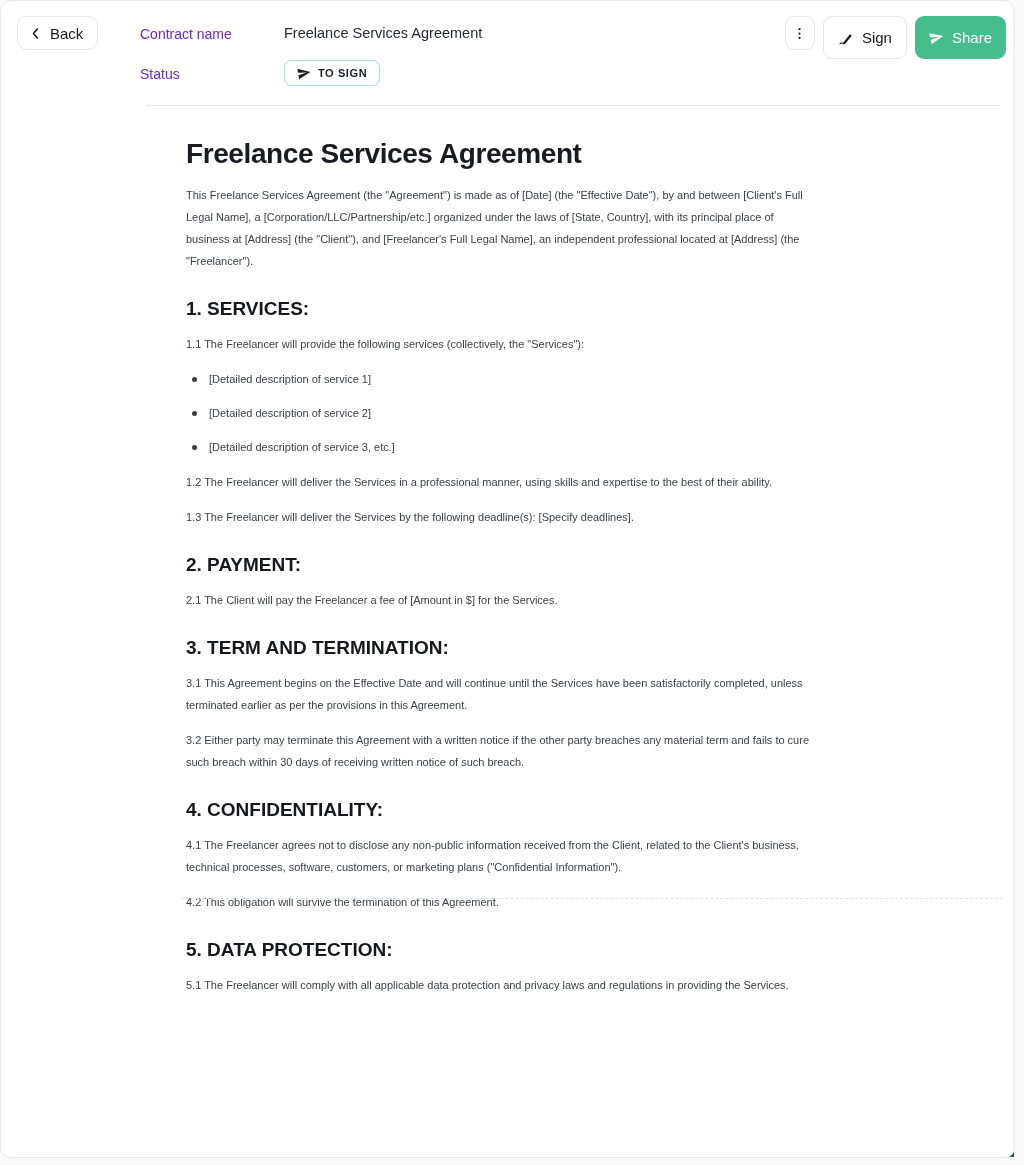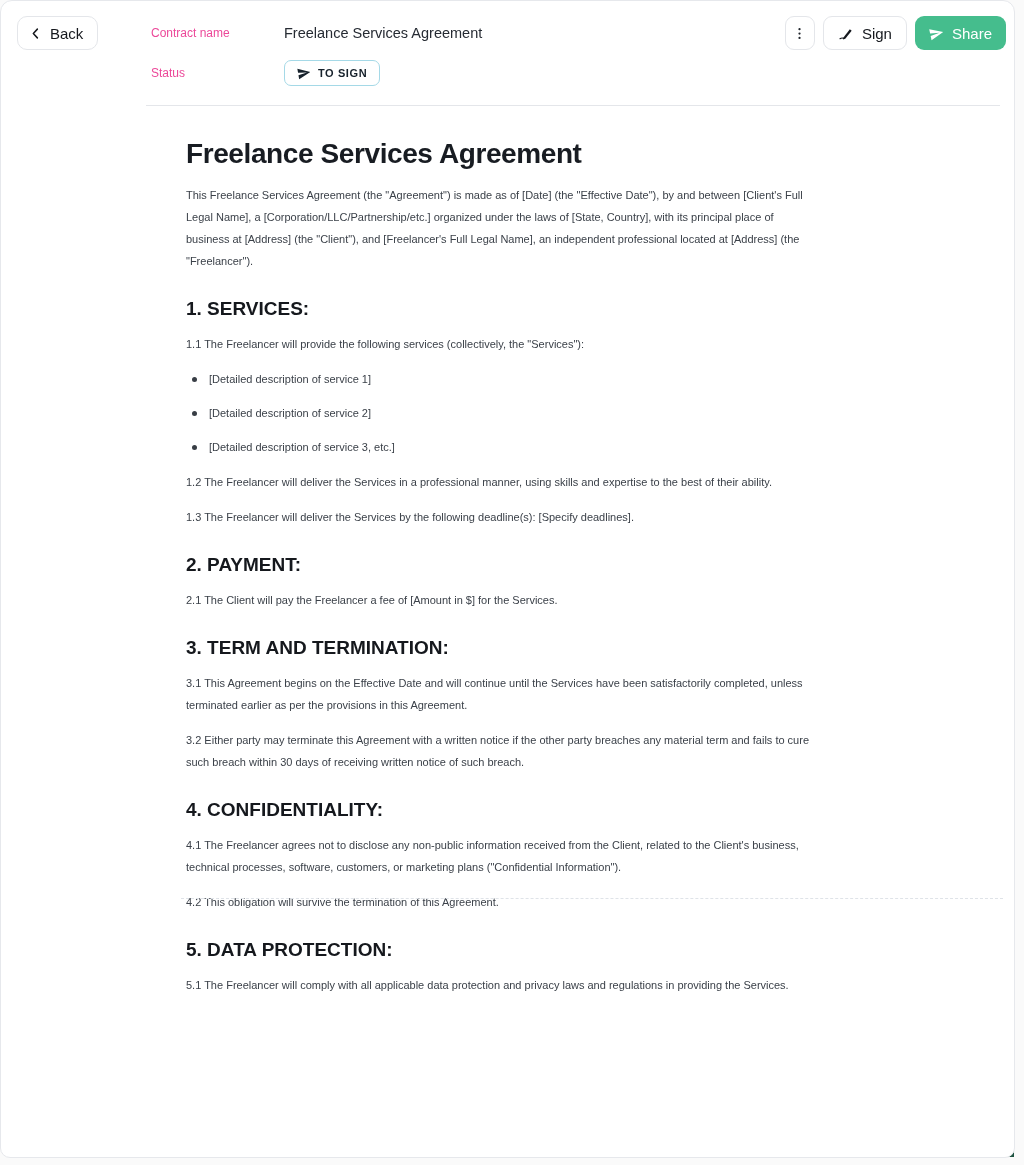--- a/index.html
+++ b/index.html
@@ -5,28 +5,28 @@
   * { box-sizing: border-box; margin: 0; padding: 0; }
   html, body { width: 1024px; height: 1165px; background: #fafafa; font-family: "Liberation Sans", sans-serif; }
   body { position: relative; overflow: hidden; }
 
   .corner-accent { position: absolute; left: 1002px; top: 1145px; width: 12px; height: 12px; background: #1e5340; z-index: 0; }
 
   .panel { position: absolute; left: 0; top: 0; width: 1015px; height: 1158px; background: #fff; border: 1px solid #e6e8ec; border-radius: 12px 12px 10px 10px; z-index: 1; overflow: hidden; }
 
   
   .back-btn { position: absolute; left: 16px; top: 15px; height: 34px; padding: 0 14px 0 10px; display: flex; align-items: center; gap: 7px; background: #fff; border: 1px solid #e4e6ea; border-radius: 10px; font-size: 15px; font-weight: 500; color: #15181d; cursor: pointer; justify-content: space-between; }
-  .meta-label { position: absolute; left: 150px; font-size: 12px; color: #ec4899; }
+  .meta-label { position: absolute; left: 139px; font-size: 14px; color: #6d28d9; }
   .meta-label.row1 { top: 25px; }
   .meta-label.row2 { top: 65px; }
   .contract-value { position: absolute; left: 283px; top: 24px; font-size: 14.5px; font-weight: 500; color: #262b33; }
   .status-badge { position: absolute; left: 283px; top: 59px; height: 26px; padding: 0 12px; display: flex; align-items: center; gap: 7px; background: #fff; border: 1px solid #a5d9e7; border-radius: 7px; font-size: 11px; font-weight: 700; letter-spacing: 0.6px; color: #16212b; cursor: pointer; }
   .header-actions { position: absolute; right: 8px; top: 15px; display: flex; gap: 8px; }
   .icon-btn { width: 30px; height: 34px; display: flex; align-items: center; justify-content: center; background: #fff; border: 1px solid #e4e6ea; border-radius: 9px; cursor: pointer; }
-  .btn { height: 34px; padding: 8px 14px; display: flex; align-items: center; gap: 8px; background: #fff; border: 1px solid #e4e6ea; border-radius: 9px; font-size: 15px; font-weight: 500; color: #15181d; cursor: pointer; }
+  .btn { height: 43px; padding: 8px 14px; display: flex; align-items: center; gap: 8px; background: #fff; border: 1px solid #e4e6ea; border-radius: 9px; font-size: 15px; font-weight: 500; color: #15181d; cursor: pointer; }
   .btn.primary { background: #45bd8d; border: none; color: #fff; }
   .header-divider { position: absolute; left: 145px; right: 14px; top: 104px; height: 1px; background: #e4e6ea; }
 
   
   .doc { position: absolute; left: 0; top: 105px; width: 100%; height: 1052px; overflow: hidden; }
   .doc-inner { padding: 32px 195px 0 185px; }
   .doc-h1 { font-size: 28px; font-weight: 700; letter-spacing: -0.4px; color: #181c22; margin: 0 0 14px; }
   .doc-h2 { font-size: 19px; font-weight: 700; color: #15181d; margin: 26px 0 13px; }
   .doc-p { font-size: 11px; line-height: 22px; color: #3b4149; margin: 0 0 13px; }
   .doc-ul { list-style: none; margin: 0 0 13px; }

